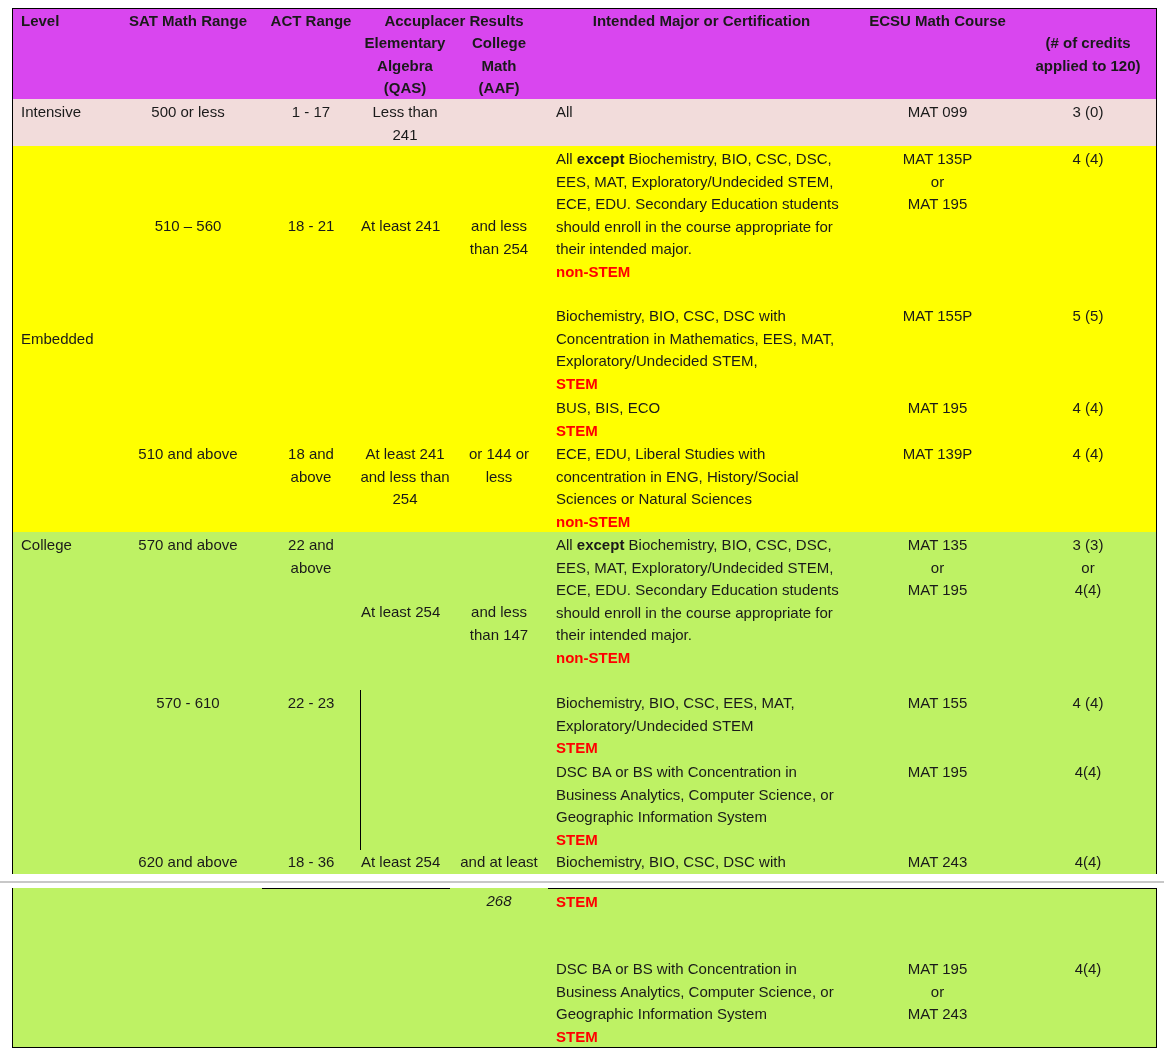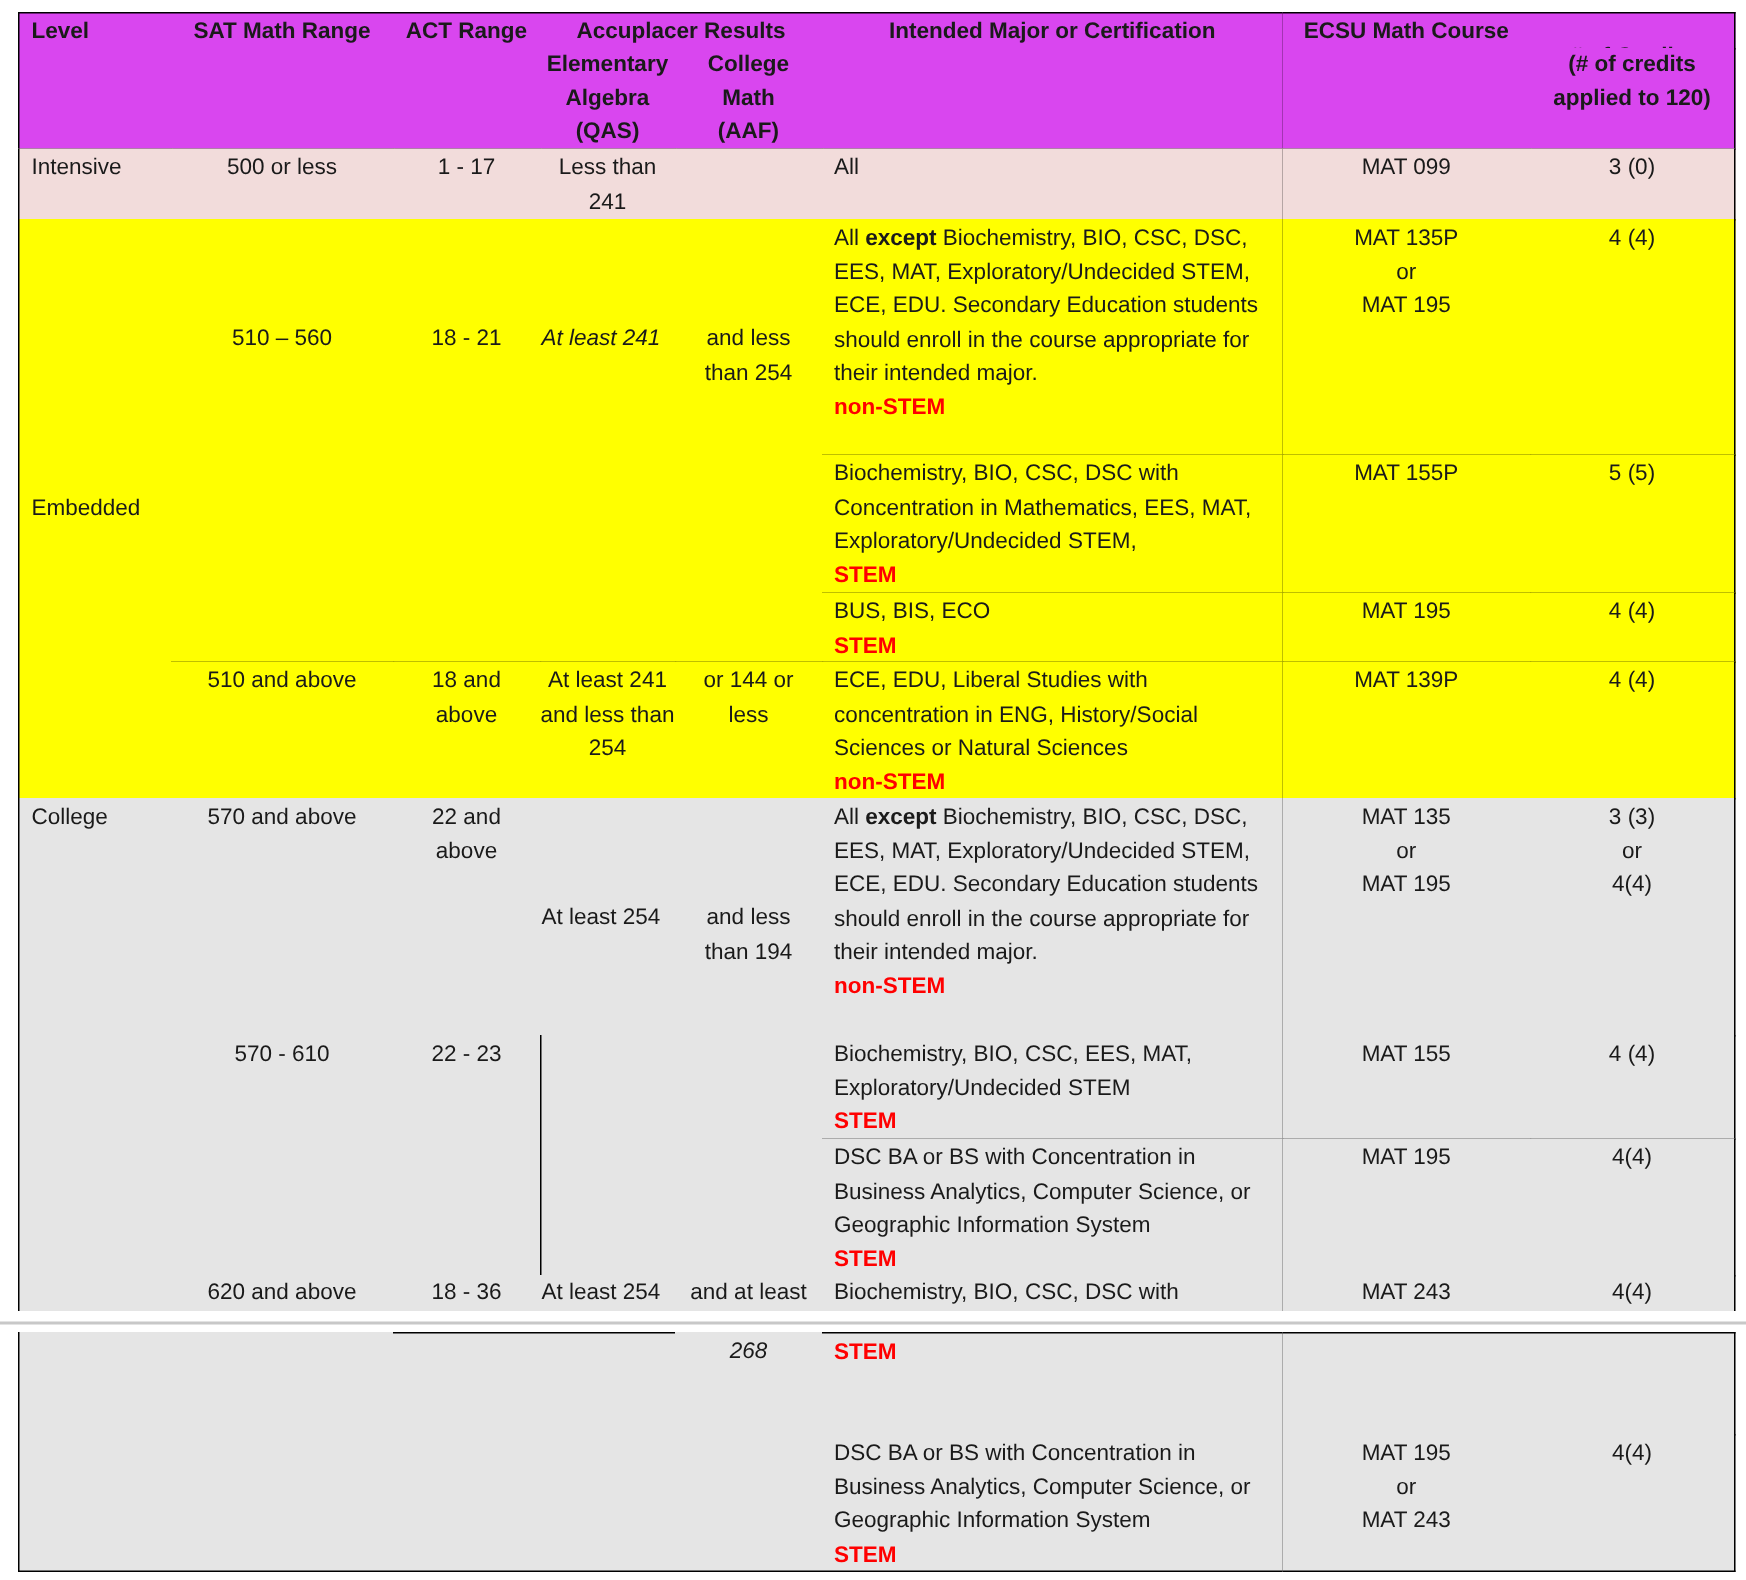--- a/index.html
+++ b/index.html
@@ -3,21 +3,21 @@
 <meta charset="utf-8">
 <style>
   html, body { margin:0; padding:0; background:#ffffff; }
   body { width:1164px; height:1053px; position:relative; overflow:hidden;
          font-family:"Liberation Sans", "DejaVu Sans", sans-serif; font-size:15px; color:#1a1a1a; }
   .c { position:absolute; box-sizing:border-box; padding:2px 8px; line-height:22.5px; }
   .ctr { text-align:center; }
   .hdr { background:#d946ef; font-weight:bold; }
   .pink { background:#f2dcdb; }
   .yel { background:#ffff00; }
-  .grn { background:#e5e5e5; }
+  .grn { background:#bef264; }
   .bt { border-top:1.5px solid #000; }
   .bb { border-bottom:1.5px solid #000; }
   .bl { border-left:1.5px solid #000; }
   .br { border-right:1.5px solid #000; }
   .tag { color:#ff0000; font-weight:bold; display:block; }
   .b { font-weight:bold; }
   .gap { position:absolute; left:0; top:874px; width:1164px; height:14px; background:#ffffff; }
   .gapline { position:absolute; left:0; top:881px; width:1164px; height:2px; background:#c8c8c8; }
   .vc { display:flex; flex-direction:column; justify-content:center; }
 </style>
@@ -51,21 +51,21 @@
   <div class="c pink br bb" style="left:548px;top:99px;width:308px;height:48px;">All</div>
   <div class="c pink br bb ctr" style="left:855px;top:99px;width:166px;height:48px;">MAT 099</div>
   <div class="c pink br bb ctr" style="left:1020px;top:99px;width:137px;height:48px;">3 (0)</div>
 
   <div class="c yel bl br bb vc" style="left:12px;top:146px;width:103px;height:387px;">
       <span>Embedded</span>
     </div>
 
   <div class="c yel br bb ctr" style="left:114px;top:146px;width:149px;height:296px;padding-top:69px;">510 – 560</div>
   <div class="c yel br bb ctr" style="left:262px;top:146px;width:99px;height:296px;padding-top:69px;">18 - 21</div>
-  <div class="c yel br bb" style="left:360px;top:146px;width:91px;height:296px;padding:69px 0 0 1px;white-space:nowrap;font-style:italic;">At least 241</div>
+  <div class="c yel br bb" style="left:360px;top:146px;width:91px;height:296px;padding:69px 0 0 1px;white-space:nowrap;">At least 241</div>
   <div class="c yel br bb ctr" style="left:450px;top:146px;width:99px;height:296px;padding:69px 12px 0;">and less than 254</div>
 
   <div class="c yel br bb" style="left:548px;top:146px;width:308px;height:158px;">
     <span>All</span>
     <span class="b">except</span>
     <span>Biochemistry, BIO, CSC, DSC, EES, MAT, Exploratory/Undecided STEM, ECE, EDU. Secondary Education students should enroll in the course appropriate for their intended major.</span>
     <span class="tag">non-STEM</span>
   </div>
   <div class="c yel br bb ctr" style="left:855px;top:146px;width:166px;height:158px;">
     <div>MAT 135P</div>
@@ -97,21 +97,21 @@
     <span class="tag">non-STEM</span>
   </div>
   <div class="c yel br bb ctr" style="left:855px;top:441px;width:166px;height:92px;">MAT 139P</div>
   <div class="c yel br bb ctr" style="left:1020px;top:441px;width:137px;height:92px;">4 (4)</div>
 
   <div class="c grn bl br" style="left:12px;top:532px;width:103px;height:342px;">College</div>
 
   <div class="c grn br bb ctr" style="left:114px;top:532px;width:149px;height:159px;">570 and above</div>
   <div class="c grn br bb ctr" style="left:262px;top:532px;width:99px;height:159px;padding:2px 18px;">22 and above</div>
   <div class="c grn br bb" style="left:360px;top:532px;width:91px;height:319px;padding:69px 0 0 1px;white-space:nowrap;">At least 254</div>
-  <div class="c grn br bb ctr" style="left:450px;top:532px;width:99px;height:319px;padding:69px 12px 0;">and less than 194</div>
+  <div class="c grn br bb ctr" style="left:450px;top:532px;width:99px;height:319px;padding:69px 12px 0;">and less than 147</div>
   <div class="c grn br bb" style="left:548px;top:532px;width:308px;height:159px;">
     <span>All</span>
     <span class="b">except</span>
     <span>Biochemistry, BIO, CSC, DSC, EES, MAT, Exploratory/Undecided STEM, ECE, EDU. Secondary Education students should enroll in the course appropriate for their intended major.</span>
     <span class="tag">non-STEM</span>
   </div>
   <div class="c grn br bb ctr" style="left:855px;top:532px;width:166px;height:159px;">
     <div>MAT 135</div>
     <div>or</div>
     <div>MAT 195</div>

